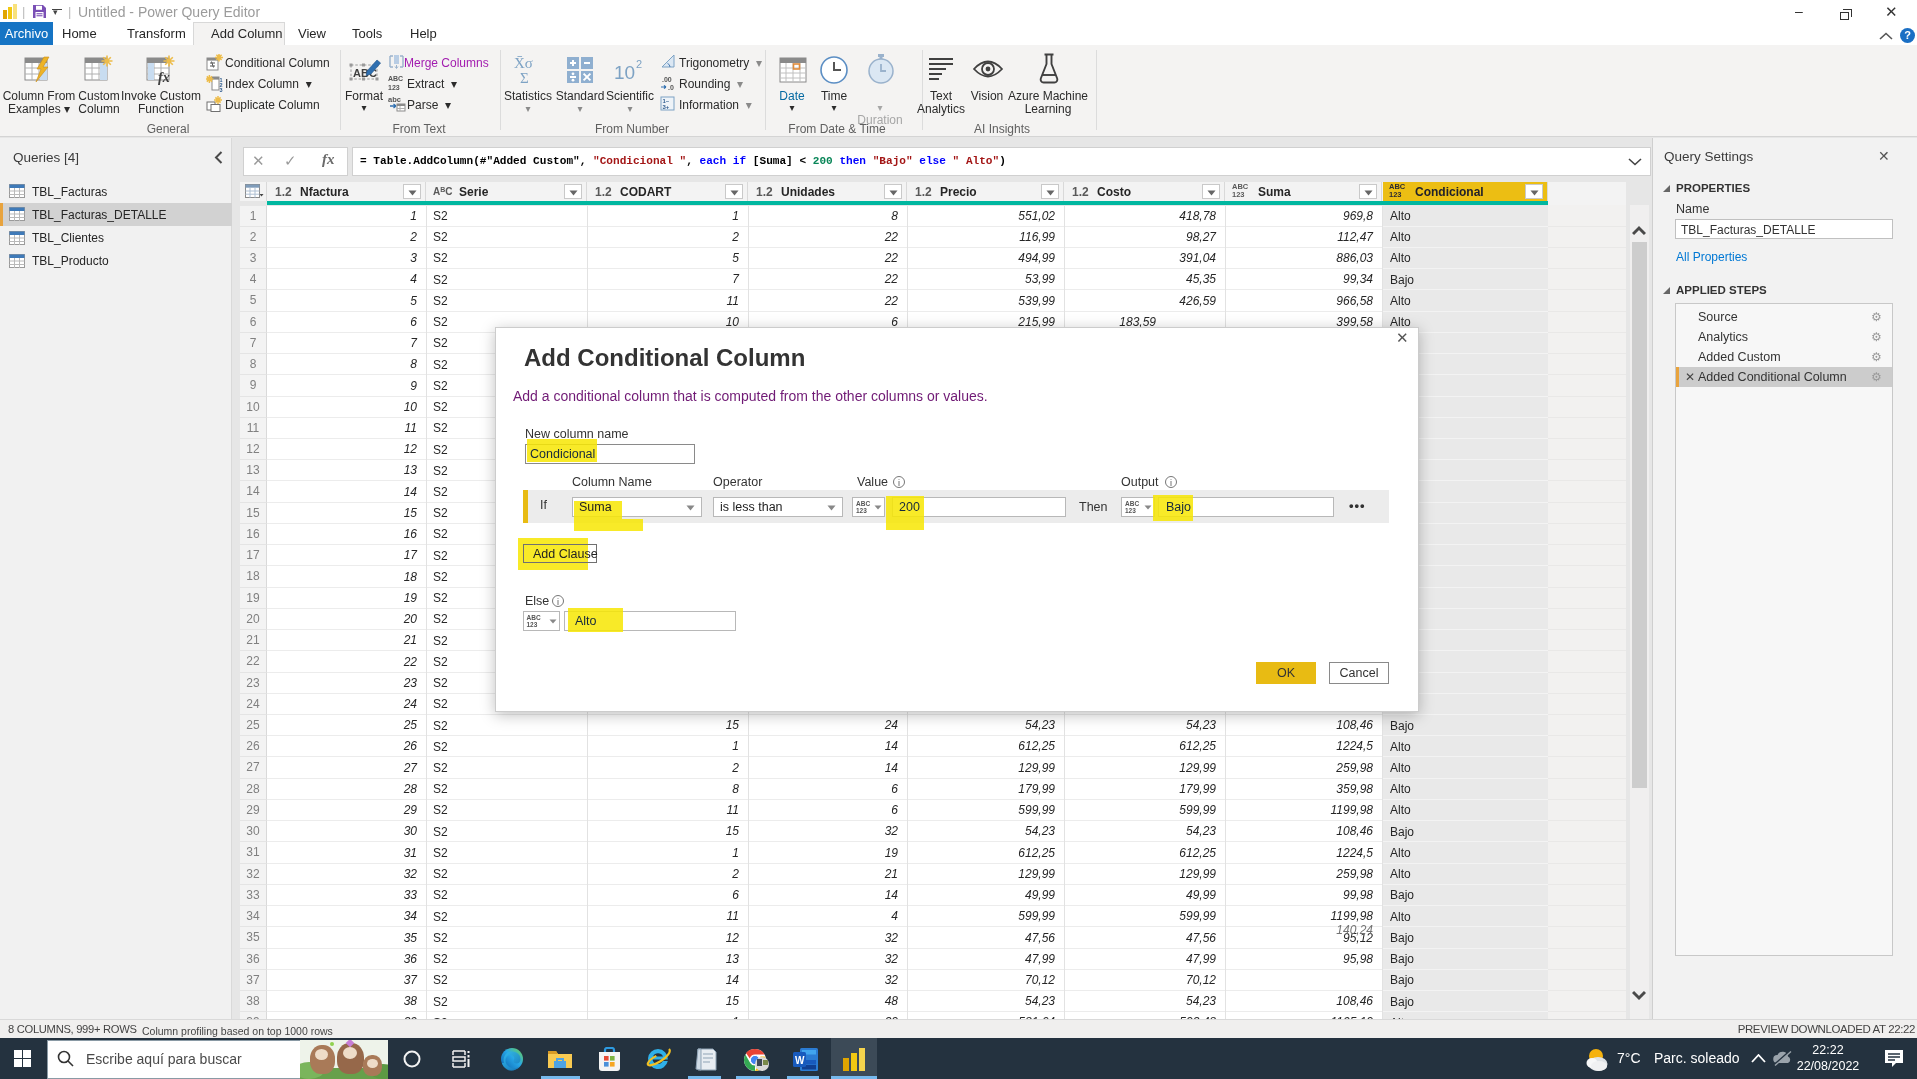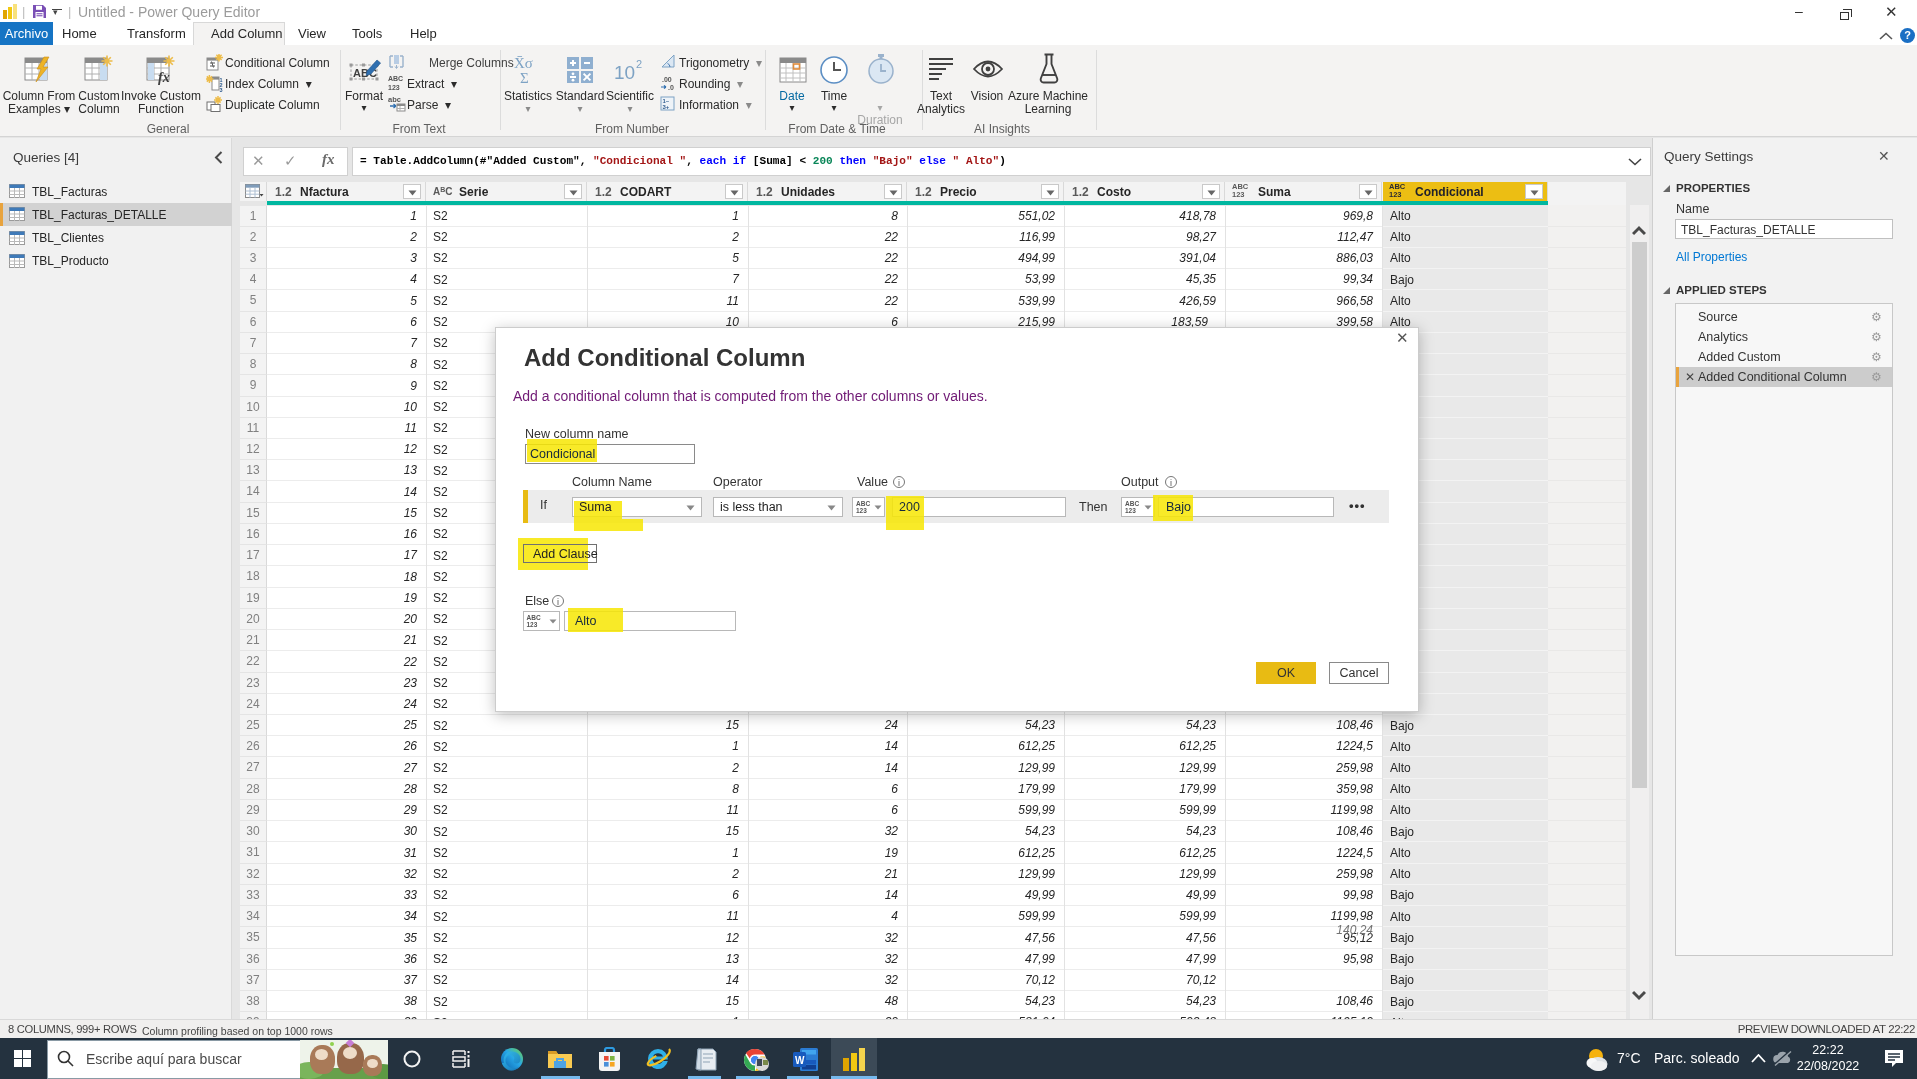--- a/index.html
+++ b/index.html
@@ -131,21 +131,21 @@
       <text x="4" y="19.5" font-size="11" font-weight="bold" fill="#404040">ABC</text>
       <path d="M18 14 L28 3 l3.6 3 L22 17 l-4.8 1.6 z" fill="#2f6fb0" stroke="#24568a" stroke-width="0.6"></path>
     </svg>
 <div class="tx" style="left:364px;top:89px;transform:translateX(-50%);font-size:12px;color:#2b2b2b;">Format</div>
 <div class="tx" style="left:364px;top:102px;transform:translateX(-50%);font-size:10px;color:#2b2b2b;">▾</div>
 <svg class="abs" style="left:388px;top:53px" width="17" height="17" viewBox="0 0 17 17">
       <path d="M2 3 h3 M2 3 v11 M2 14 h3 M15 3 h-3 M15 3 v11 M15 14 h-3" stroke="#9ab2cc" fill="none" stroke-width="1.4"></path>
       <rect x="6" y="2" width="5" height="9" fill="#b9cde4"></rect>
       <path d="M8.5 12 v3 M7 13.5 l1.5 2 1.5 -2" stroke="#9ab2cc" fill="none"></path>
     </svg>
-<div class="tx" style="left:429px;top:56px;font-size:12px;color:#404040;">Merge Columns</div>
+<div class="tx" style="left:404px;top:56px;font-size:12px;color:#a21caf;">Merge Columns</div>
 <svg class="abs" style="left:388px;top:74px" width="18" height="17" viewBox="0 0 18 17">
       <text x="0" y="7" font-size="7" font-weight="bold" fill="#555">ABC</text>
       <text x="0" y="16" font-size="7" font-weight="bold" fill="#555">123</text>
     </svg>
 <div class="tx" style="left:407px;top:77px;font-size:12px;color:#2b2b2b;">Extract &nbsp;▾</div>
 <svg class="abs" style="left:388px;top:95px" width="18" height="17" viewBox="0 0 18 17">
       <text x="0" y="7" font-size="7.5" font-weight="bold" fill="#555">abc</text>
       <path d="M2 11 h6 M8 11 l-2.5 -2 M8 11 l-2.5 2" stroke="#2f6fb0" fill="none" stroke-width="1.3"></path>
       <rect x="9" y="9" width="8" height="7" fill="#fff" stroke="#8a8a8a"></rect>
       <rect x="9" y="9" width="8" height="2" fill="#8a8a8a"></rect>
@@ -445,21 +445,21 @@
 <div class="abs" style="left:907px;top:311.65px;width:1px;height:21.23px;background:#e2e2e2;"></div>
 <div class="abs" style="left:1064px;top:311.65px;width:1px;height:21.23px;background:#e2e2e2;"></div>
 <div class="abs" style="left:1225px;top:311.65px;width:1px;height:21.23px;background:#e2e2e2;"></div>
 <div class="abs" style="left:1382px;top:311.65px;width:1px;height:21.23px;background:#e2e2e2;"></div>
 <div class="abs" style="left:1383px;top:311.65px;width:165px;height:21.23px;background:#e9e9e9;border-bottom:1px solid #f3f3f3;"></div>
 <div class="tx" style="left:417px;top:314.85px;transform:translateX(-100%);font-style:italic;color:#262626;font-size:12px;">6</div>
 <div class="tx" style="left:433px;top:315.15px;color:#262626;font-size:12px;">S2</div>
 <div class="tx" style="left:739px;top:314.85px;transform:translateX(-100%);font-style:italic;color:#262626;font-size:12px;">10</div>
 <div class="tx" style="left:898px;top:314.85px;transform:translateX(-100%);font-style:italic;color:#262626;font-size:12px;">6</div>
 <div class="tx" style="left:1055px;top:314.85px;transform:translateX(-100%);font-style:italic;color:#262626;font-size:12px;">215,99</div>
-<div class="tx" style="left:1208px;top:314.85px;transform:translateX(-100%);font-style:italic;color:#262626;font-size:12px;">183,59</div>
+<div class="tx" style="left:1156px;top:314.85px;transform:translateX(-100%);font-style:italic;color:#262626;font-size:12px;">183,59</div>
 <div class="tx" style="left:1373px;top:314.85px;transform:translateX(-100%);font-style:italic;color:#262626;font-size:12px;">399,58</div>
 <div class="tx" style="left:1390px;top:315.15px;color:#262626;font-size:12px;">Alto</div>
 <div class="abs" style="left:240px;top:332.88px;width:27px;height:21.23px;background:#f3f3f3;border-right:1px solid #d9d9d9;border-bottom:1px solid #e4e4e4;color:#808080;font-size:12px;text-align:center;line-height:21.23px;">7</div>
 <div class="abs" style="left:267px;top:332.88px;width:1281px;height:21.23px;background:#fff;border-bottom:1px solid #ececec;"></div>
 <div class="abs" style="left:426px;top:332.88px;width:1px;height:21.23px;background:#e2e2e2;"></div>
 <div class="abs" style="left:587px;top:332.88px;width:1px;height:21.23px;background:#e2e2e2;"></div>
 <div class="abs" style="left:748px;top:332.88px;width:1px;height:21.23px;background:#e2e2e2;"></div>
 <div class="abs" style="left:907px;top:332.88px;width:1px;height:21.23px;background:#e2e2e2;"></div>
 <div class="abs" style="left:1064px;top:332.88px;width:1px;height:21.23px;background:#e2e2e2;"></div>
 <div class="abs" style="left:1225px;top:332.88px;width:1px;height:21.23px;background:#e2e2e2;"></div>

